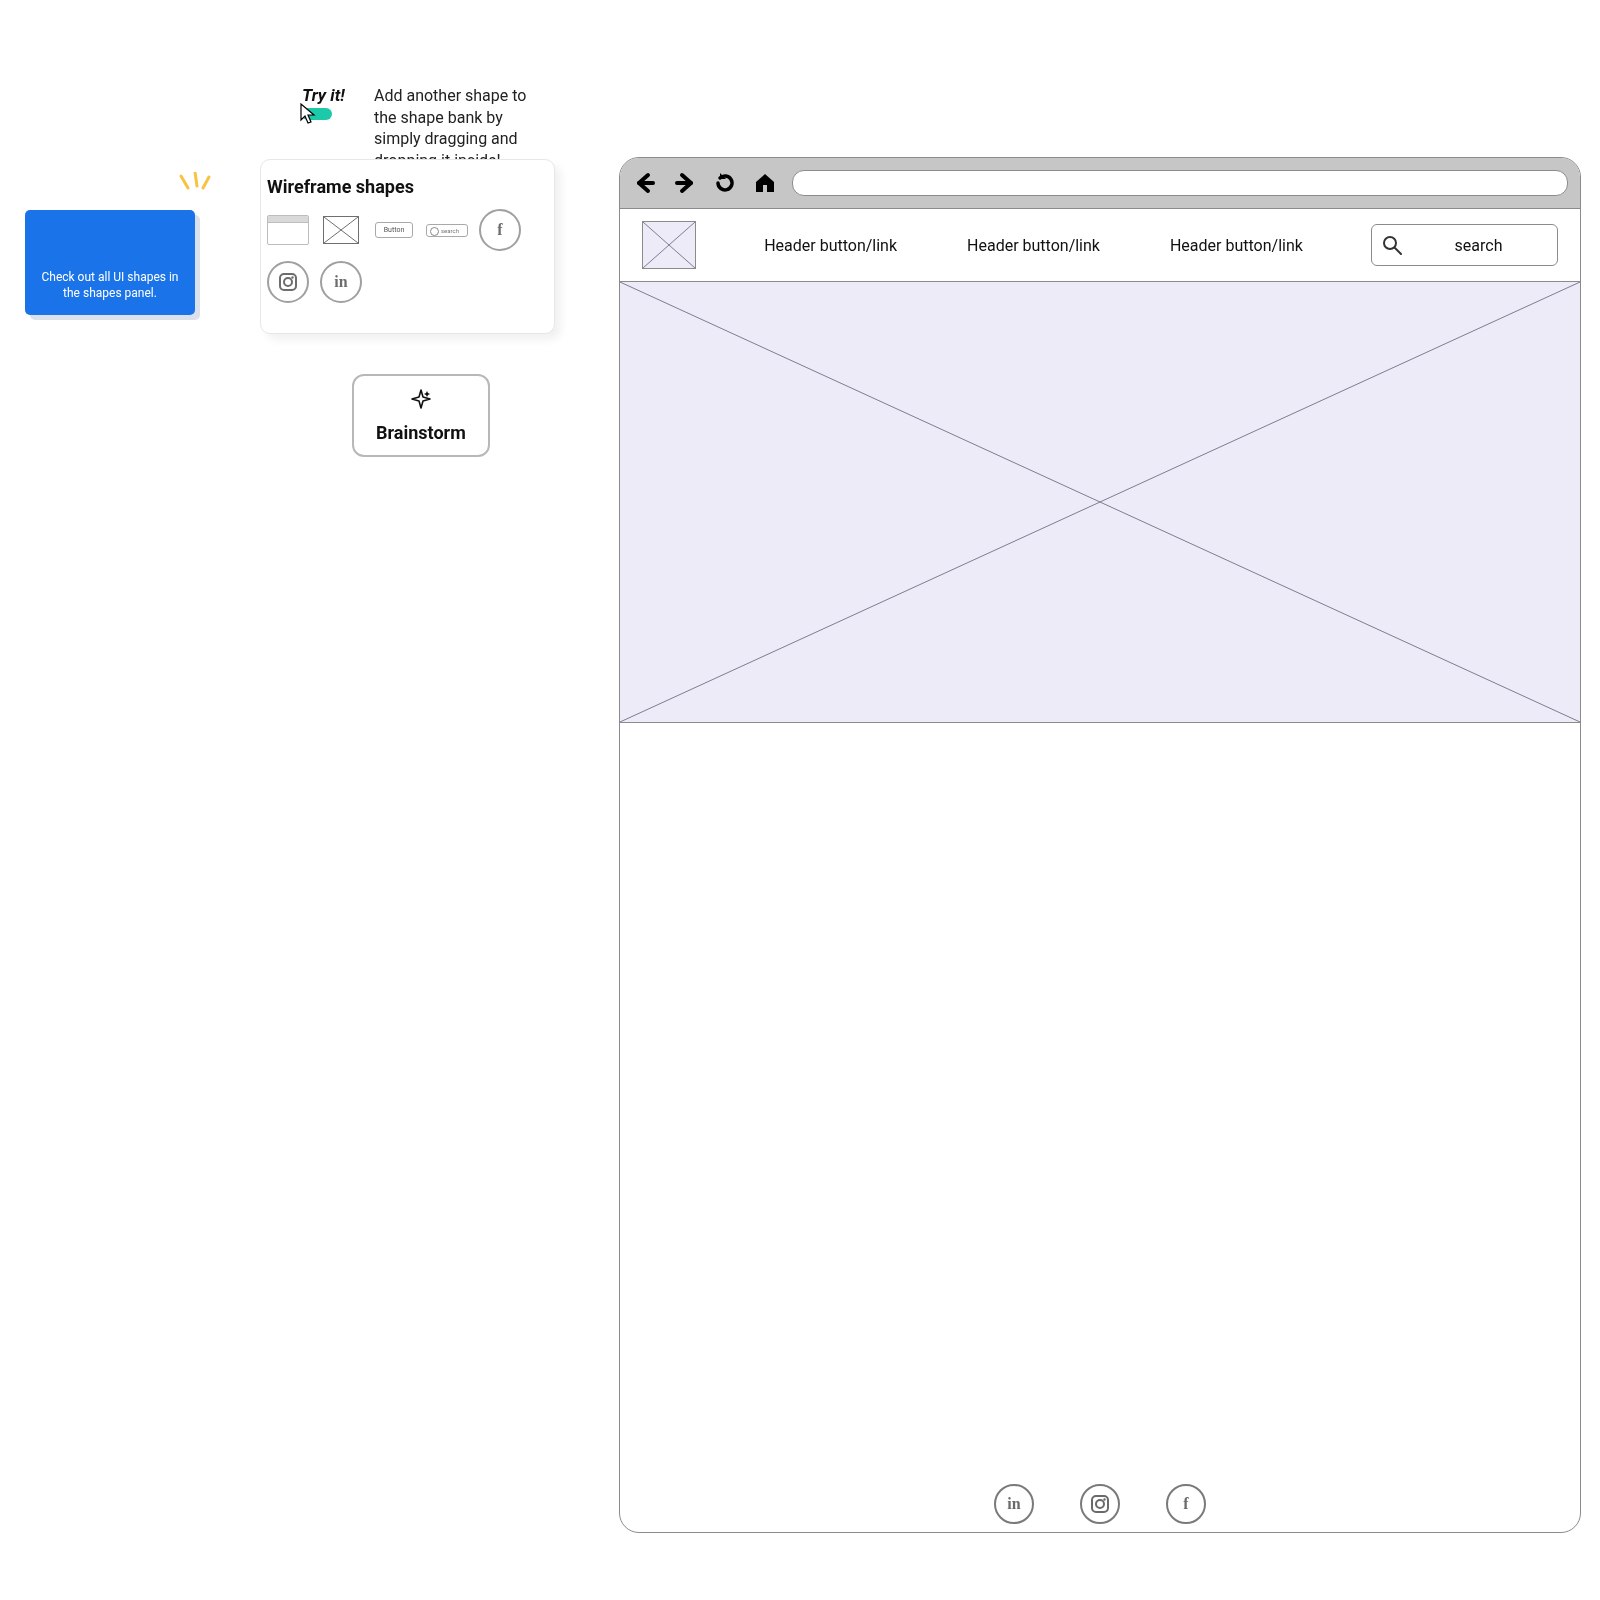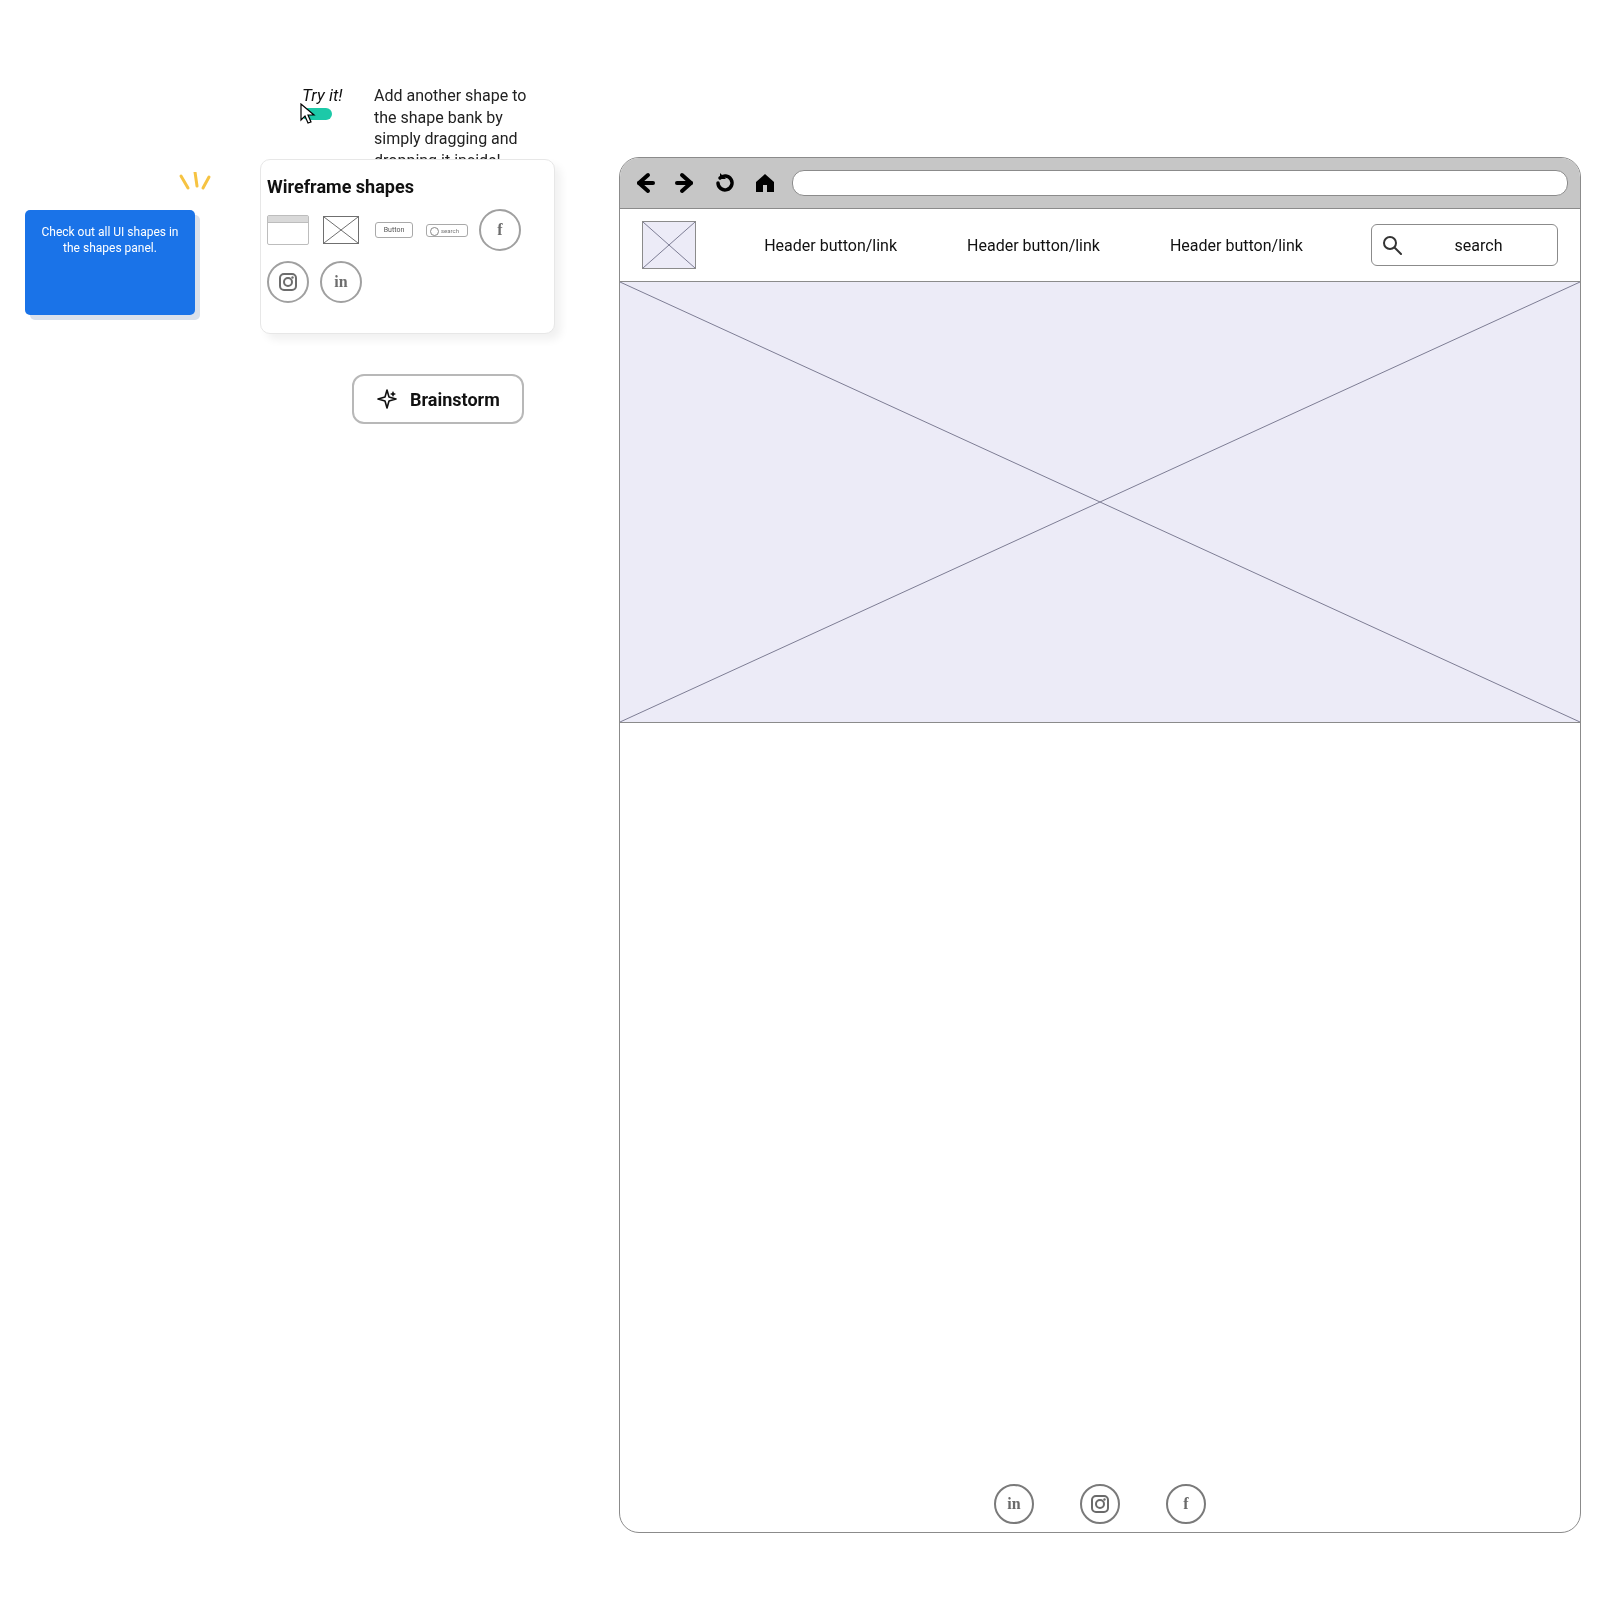--- a/index.html
+++ b/index.html
@@ -14,29 +14,29 @@
   .canvas { position: relative; width: 1600px; height: 1600px; }
 
   
   .tip-card {
     position: absolute;
     left: 25px; top: 210px;
     width: 170px; height: 105px;
     background: #1a73e8;
     border-radius: 5px;
     box-shadow: 5px 5px 0 rgba(150,170,200,0.35);
-    display: flex; align-items: flex-start; justify-content: center;
+    display: flex; align-items: flex-end; justify-content: center;
     padding: 14px; box-sizing: border-box;
   }
   .tip-card span { color: #fff; font-size: 12px; line-height: 1.35; text-align: center; }
   .sparkle { position: absolute; left: 175px; top: 172px; width: 40px; height: 30px; }
 
   
   .tryit { position: absolute; left: 302px; top: 85px; width: 260px; }
-  .tryit-head { font-weight: 400; font-size: 17px; font-style: italic; }
+  .tryit-head { font-weight: 700; font-size: 17px; font-style: italic; }
   .tryit-pill {
     display: inline-block; width: 30px; height: 12px; border-radius: 8px;
     background: #1cc9a8; margin-top: 3px;
   }
   .tryit-body {
     position: absolute; left: 72px; top: 0; width: 175px;
     font-size: 16px; line-height: 1.35; color: #222;
   }
   .cursor { position: absolute; left: 300px; top: 103px; }
 
@@ -58,21 +58,21 @@
   .sb-button { border:1px solid #a9a9a9; border-radius:3px; font-size:7px; padding:3px 8px; color:#555; background:#fff; }
   .sb-search { border:1px solid #a9a9a9; border-radius:3px; font-size:6px; padding:2px 6px 2px 14px; position:relative; width:28px; color:#777; background:#fff; }
   .sb-search::before { content:""; position:absolute; left:3px; top:2px; width:7px; height:7px; border:1px solid #888; border-radius:50%; }
   .sb-social { width:38px; height:38px; border:2px solid #a0a0a0; border-radius:50%; display:flex; align-items:center; justify-content:center; font-weight:700; color:#6d6d6d; font-size:16px; font-family: Georgia, serif; }
 
   
   .brainstorm {
     position: absolute; left: 352px; top: 374px;
     display: flex; align-items: center; gap: 12px;
     border: 2px solid #b8b8b8; border-radius: 12px;
-    padding: 12px 22px; background:#fff; font-weight:700; font-size:18px;
+    padding: 12px 22px; background:#fff; font-weight:700; font-size:18px;flex-direction:column;
   }
 
   
   .browser {
     position: absolute; left: 619px; top: 157px;
     width: 960px; height: 1374px;
     border: 1.5px solid #8b8b8b; border-radius: 20px;
     background:#fff; overflow:hidden;
   }
   .browser-toolbar {

